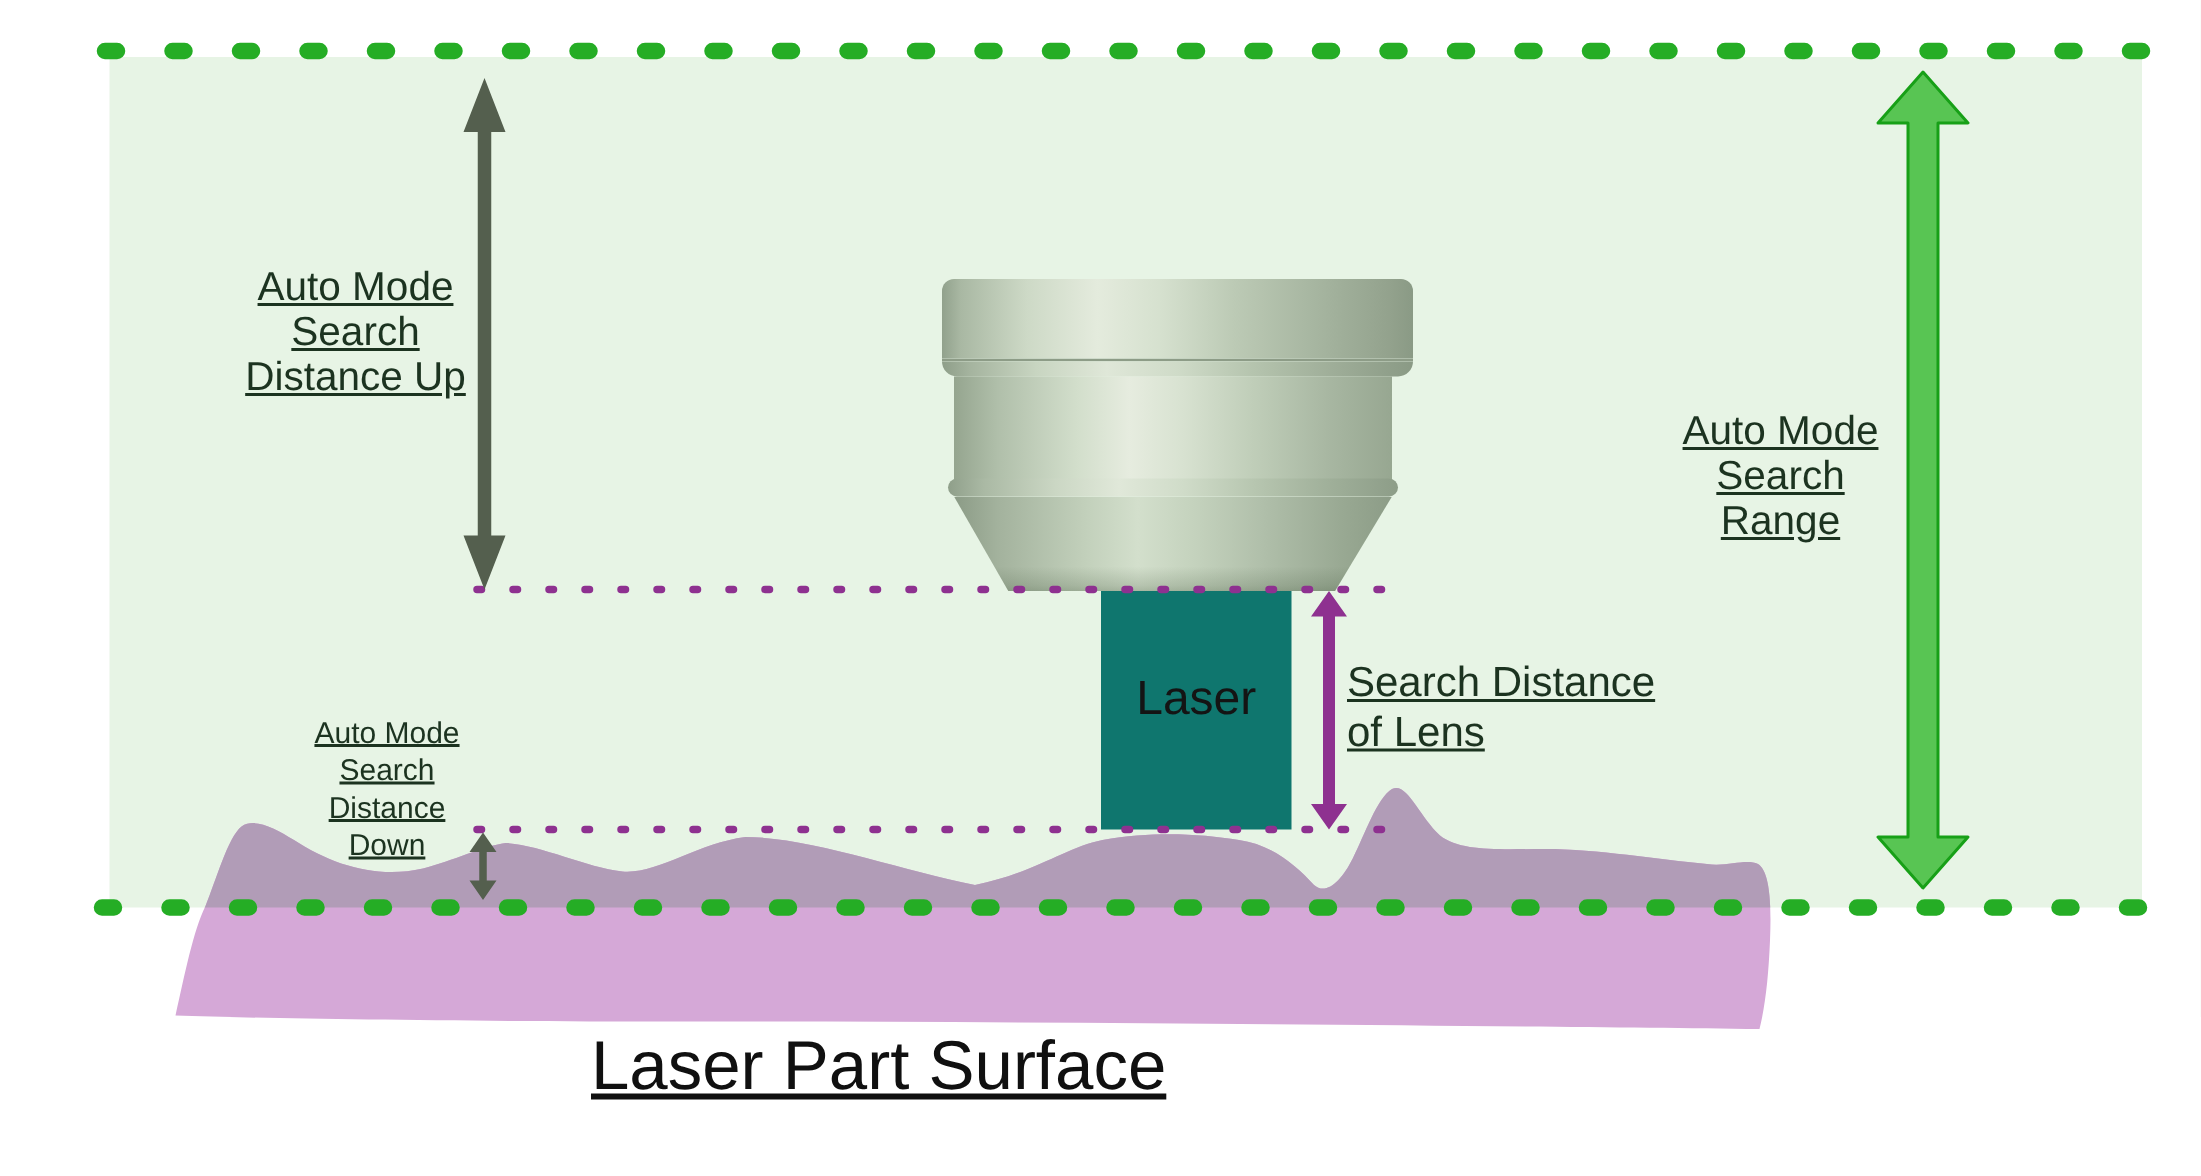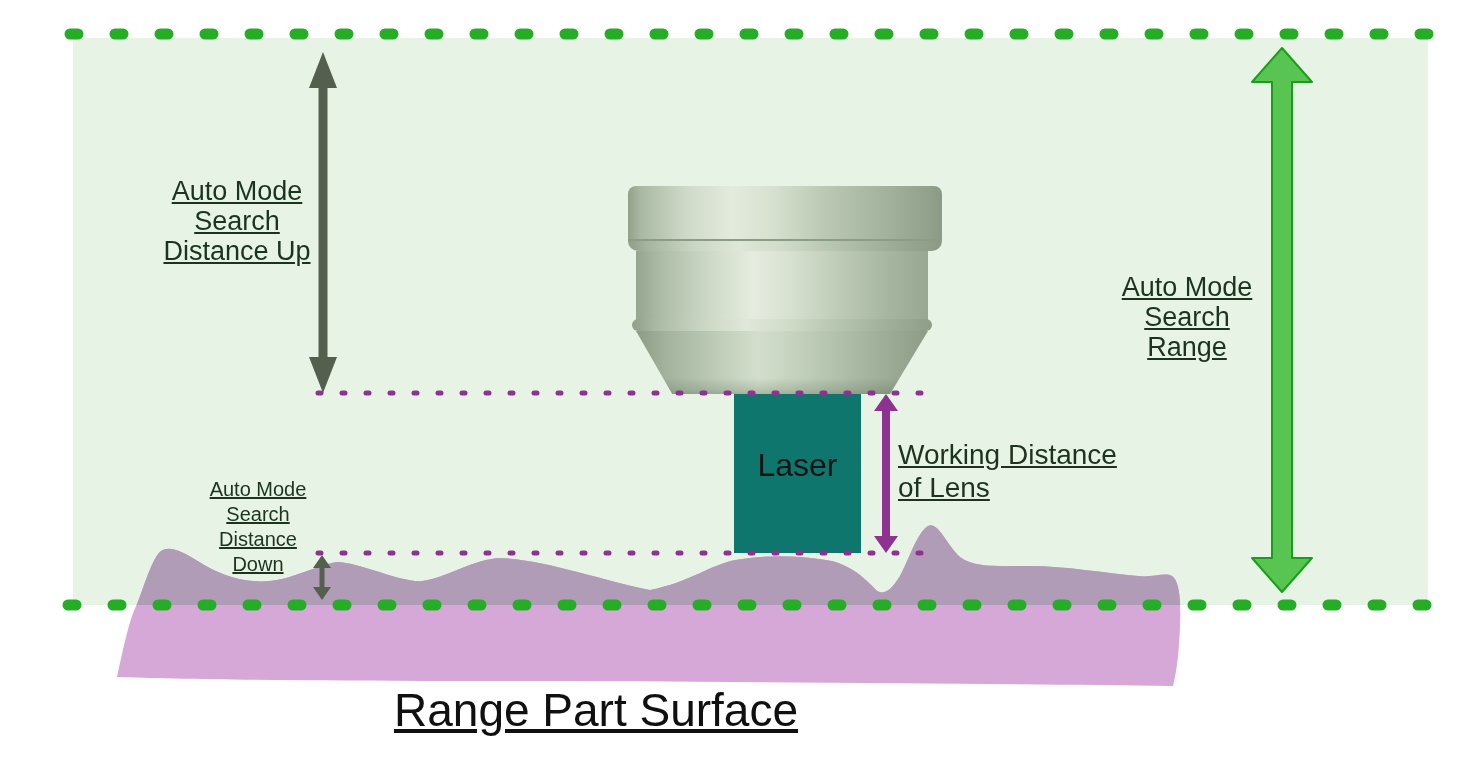--- a/index.html
+++ b/index.html
@@ -153,17 +153,17 @@
   <div class="lbl lbl-up">Auto Mode
 Search
 Distance Up</div>
   <div class="lbl lbl-down">Auto Mode
 Search
 Distance
 Down</div>
   <div class="lbl lbl-range">Auto Mode
 Search
 Range</div>
-  <div class="lbl lbl-working">Working Distance
+  <div class="lbl lbl-working">Search Distance
 of Lens</div>
-  <div class="lbl lbl-sample">Range Part Surface</div>
+  <div class="lbl lbl-sample">Laser Part Surface</div>
 
 </div>
 
 </body></html>

